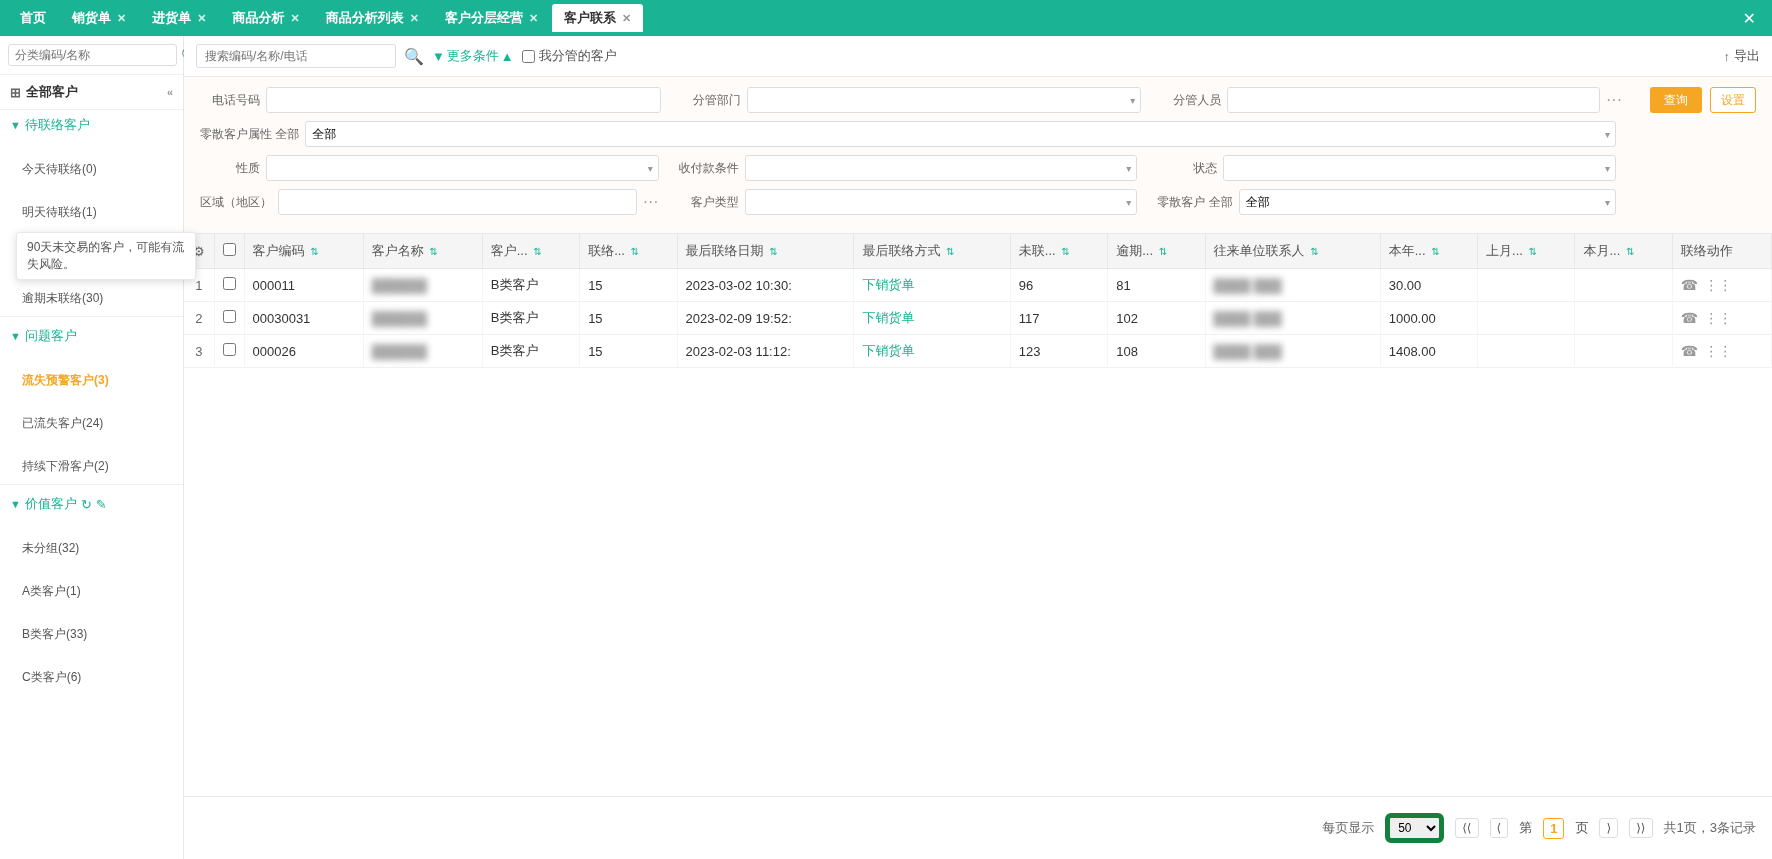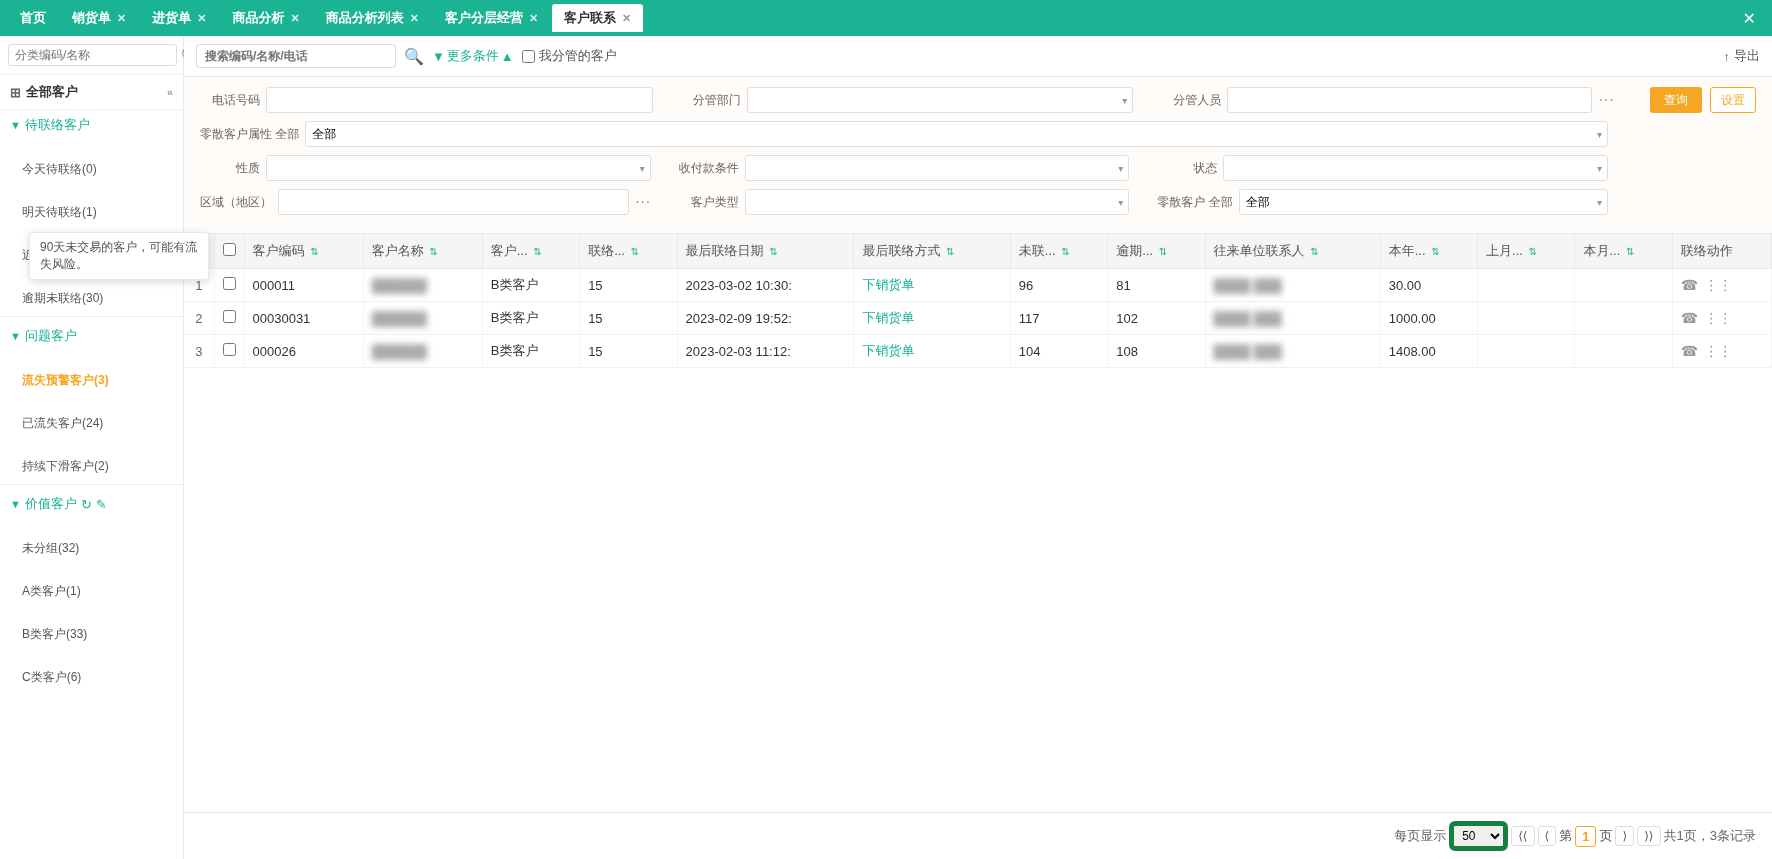--- a/index.html
+++ b/index.html
@@ -120,21 +120,21 @@
     .tooltip-box {
       position: absolute;
       background: #fff;
       border: 1px solid #e8e8e8;
       box-shadow: 0 2px 8px rgba(0,0,0,0.15);
       padding: 6px 10px;
       font-size: 12px;
       color: #555;
       border-radius: 3px;
       top: 232px;
-      left: 29px;
+      left: 16px;
       z-index: 100;
       max-width: 180px;
     }
 
     
     .content-area {
       flex: 1;
       display: flex;
       flex-direction: column;
       overflow: hidden;
@@ -152,21 +152,20 @@
       gap: 8px;
     }
     .filter-search-input {
       border: 1px solid #ddd;
       border-radius: 3px;
       padding: 4px 8px;
       width: 200px;
       font-size: 12px;
       outline: none;
       color: #999;
-      font-weight: bold;
     }
     .filter-search-btn {
       color: #1ab394;
       font-size: 16px;
       cursor: pointer;
     }
     .filter-more-btn {
       display: flex;
       align-items: center;
       color: #1ab394;
@@ -195,21 +194,21 @@
     
     .advanced-filter {
       background: #fffbf8;
       border-bottom: 1px solid #e8e8e8;
       padding: 10px 16px;
     }
     .filter-row {
       display: flex;
       align-items: center;
       margin-bottom: 8px;
-      gap: 28px;
+      gap: 20px;
     }
     .filter-field {
       display: flex;
       align-items: center;
       flex: 1;
       gap: 6px;
     }
     .filter-field label {
       font-size: 12px;
       color: #666;
@@ -339,25 +338,25 @@
       filter: blur(3px);
       color: #aaa;
       user-select: none;
     }
 
     
     .pagination-bar {
       display: flex;
       align-items: center;
       justify-content: flex-end;
-      padding: 8px 16px;
+      padding: 16px 16px;
       border-top: 1px solid #e8e8e8;
       font-size: 12px;
       color: #555;
-      gap: 3px;
+      gap: 11px;
       background: #fff;
     }
     .pagination-bar .page-size-label { color: #666; }
     .pagination-bar select {
       border: 5px solid #15803d;
       border-radius: 6px;
       padding: 2px 4px;
       font-size: 12px;
     }
     .pagination-bar .pg-btn {
@@ -696,21 +695,21 @@
       <td class="settings-cell">3</td>
       <td class="checkbox-cell">
         <input type="checkbox" style="">
       </td>
       <td>000026</td>
       <td><span class="blurred">██████</span></td>
       <td>B类客户</td>
       <td>15</td>
       <td>2023-02-03 11:12:</td>
       <td><span class="td-link">下销货单</span></td>
-      <td>104</td>
+      <td>123</td>
       <td>108</td>
       <td><span class="blurred">████ ███</span></td>
       <td>1408.00</td>
       <td></td>
       <td></td>
       <td>
         <div class="td-actions">
           <span class="action-icon" title="联络">☎</span>
           <span class="action-icon" title="更多">⋮⋮</span>
         </div>

